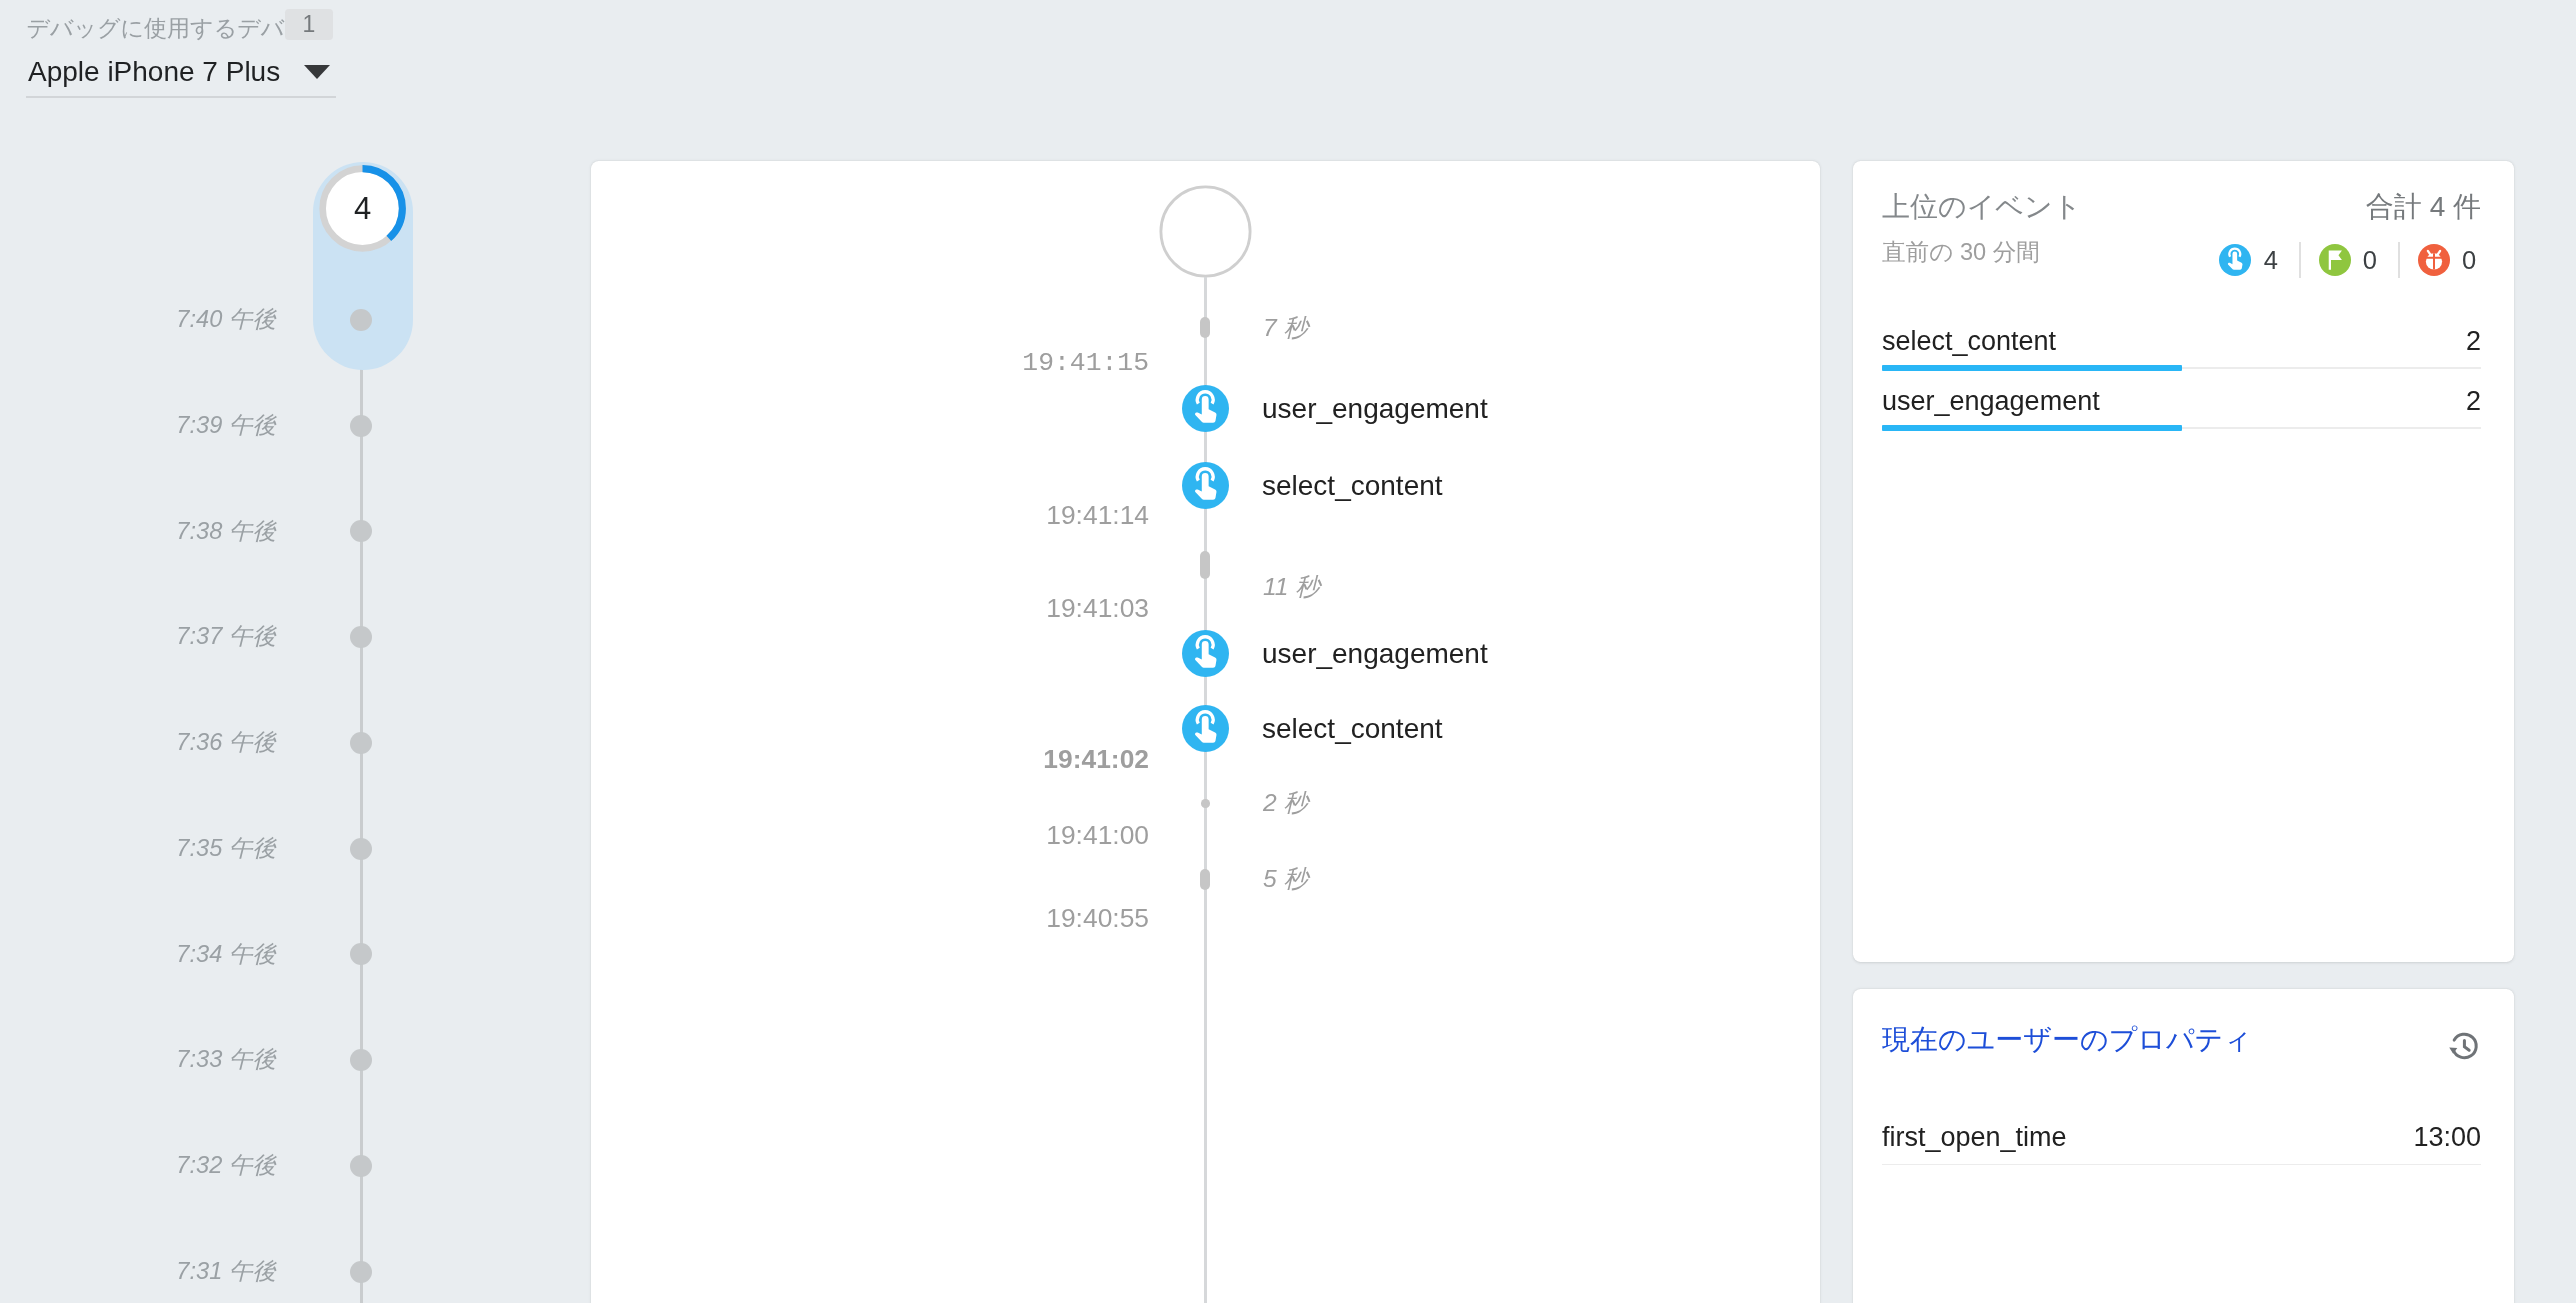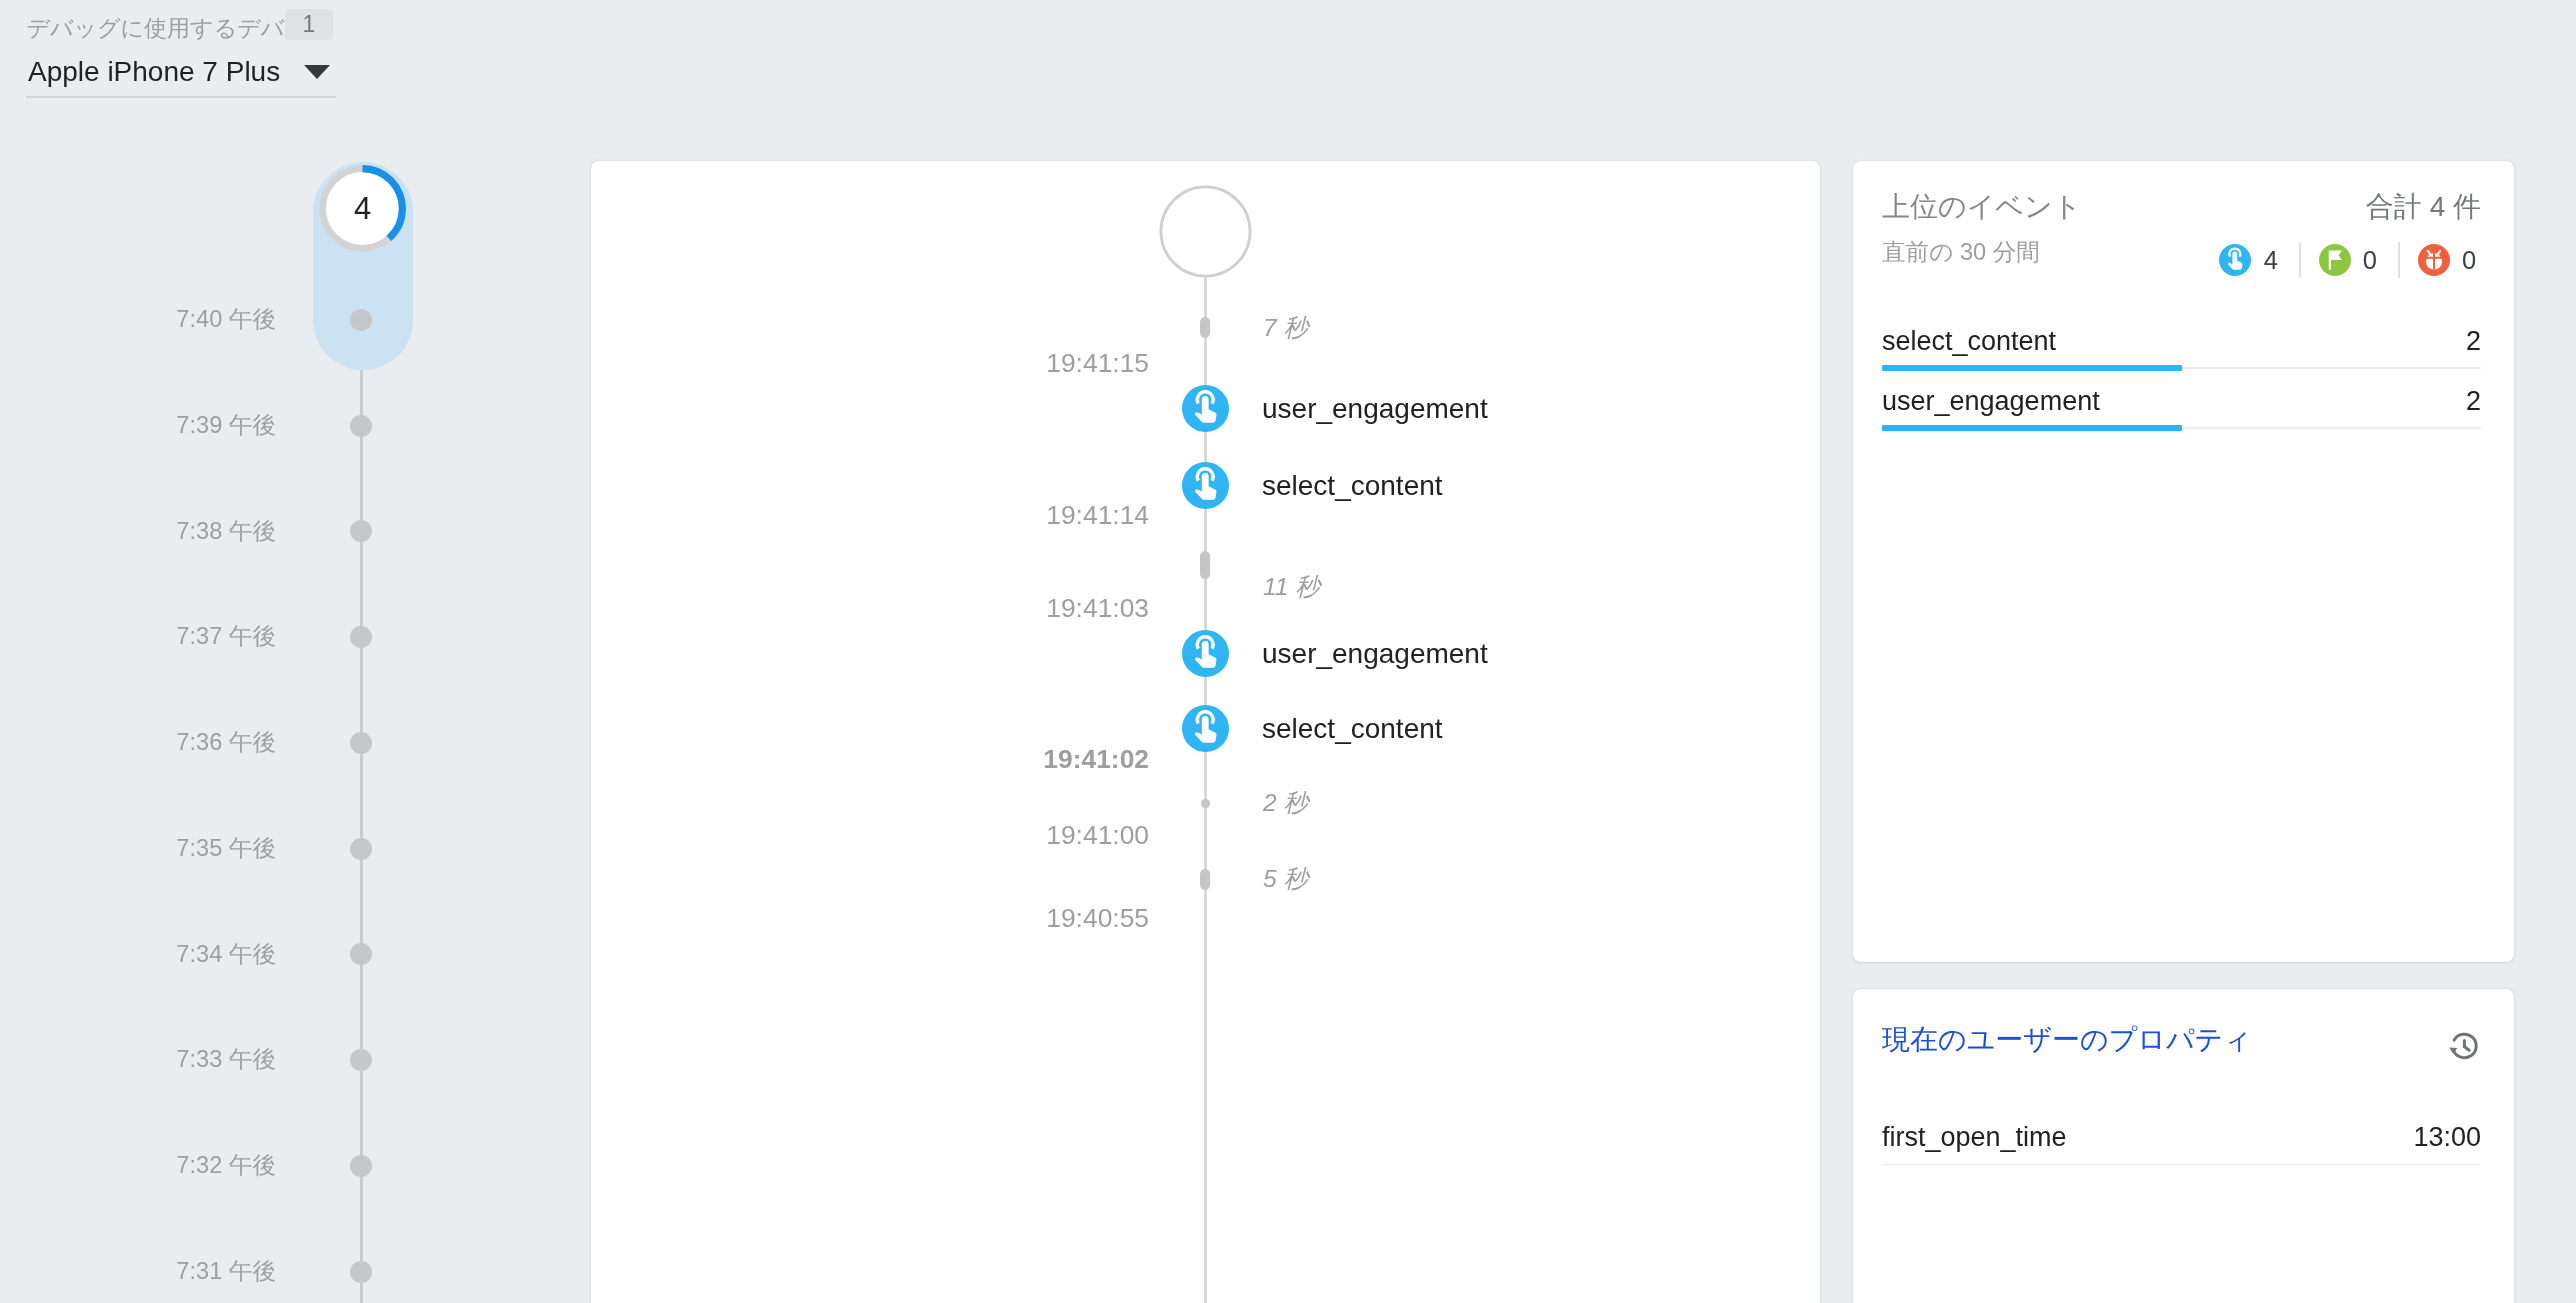--- a/index.html
+++ b/index.html
@@ -22,21 +22,21 @@
            border-left:13.2px solid transparent; border-right:13.2px solid transparent; border-top:14px solid #36383a; }
   .device-underline { left:26.4px; top:96px; width:310px; height:1.9px; background:#d2d5d8; }
 
   
   .m-line { left:360px; top:251px; width:2.8px; height:1052px; background:#c9ccce; }
   .m-pill { left:313px; top:162px; width:100px; height:208px; border-radius:50px; background:#cbe2f3; cursor:pointer; }
   .m-bubble { left:316px; top:162px; }
   .m-count { left:316px; top:162px; width:93px; height:93px; display:flex; align-items:center; justify-content:center;
              font-size:31px; color:#1f2123; }
   .tick-label { left:0; width:276px; text-align:right; height:34px; line-height:34px;
-                font-size:23.6px; color:#9aa0a4; cursor:pointer; }
+                font-size:23.6px; color:#9aa0a4; cursor:pointer;font-style:italic; }
   .tick-dot { left:350px; width:22px; height:22px; border-radius:50%; background:#c5c8ca; cursor:pointer; }
 
   
   .main-panel { left:591px; top:161px; width:1229px; height:1152px; background:#fff; border-radius:7.6px;
                 box-shadow:0 0.9px 2.8px rgba(60,64,67,.15), 0 0 0.9px rgba(60,64,67,.12); }
   .start-circle { left:1159px; top:184px; }
   .s-line { left:1204px; top:277px; width:2.8px; height:1026px; background:#d6d8da; }
   .s-time { left:970px; width:179px; text-align:right; height:32px; line-height:32px; font-size:26.4px; color:#9e9e9e; }
   .gap-label { left:1263px; height:30px; line-height:30px; font-size:24.6px; font-style:italic; color:#9e9e9e; }
   .gap-marker { background:#c6c6c6; }
@@ -118,21 +118,21 @@
 
   <div class="abs main-panel">
     <svg class="abs start-circle" width="93" height="93" viewBox="0 0 98 98" style="left:568px; top:23.6px; position:absolute;">
       <circle cx="49" cy="49" r="47" fill="#ffffff" stroke="#cfcfcf" stroke-width="3"></circle>
     </svg>
   </div>
   <div class="abs s-line"></div>
   <div id="stream">
       <div class="abs gap-marker" style="left: 1200px; top: 317px; width: 10.4px; height: 21px; border-radius: 5.7px;"></div>
       <div class="abs gap-label" style="top: 313px;">7 秒</div>
-      <div class="abs s-time" style="top: 347px;">19:41:15</div>
+      <div class="abs s-time" style="top: 347px; font-family: Liberation Mono, monospace;">19:41:15</div>
       <div class="abs event-item" style="top: 385px;">
         <span class="event-icon"><svg width="100%" height="100%" viewBox="0 0 24 24">
             <circle cx="12" cy="12" r="12" fill="#2fb5f1"></circle>
             <path d="M8.34 9.52 A4.05 4.05 0 1 1 15.36 9.52" fill="none" stroke="#fff" stroke-width="1.7"></path>
             <path d="M10.1 11.6V7.4a1.75 1.75 0 0 1 3.5 0v5l3.3 1.65c.5.25.78.78.7 1.33l-.5 2.9c-.1.58-.6 1-1.2 1h-4.8c-.33 0-.65-.13-.88-.37l-3.3-3.4c-.37-.38-.33-1 .1-1.32.3-.23.7-.27 1.03-.1l2.05 1.02z" fill="#fff"></path>
           </svg></span>
         <span class="event-label">user_engagement</span>
       </div>
       <div class="abs event-item" style="top: 462px;">
         <span class="event-icon"><svg width="100%" height="100%" viewBox="0 0 24 24">

